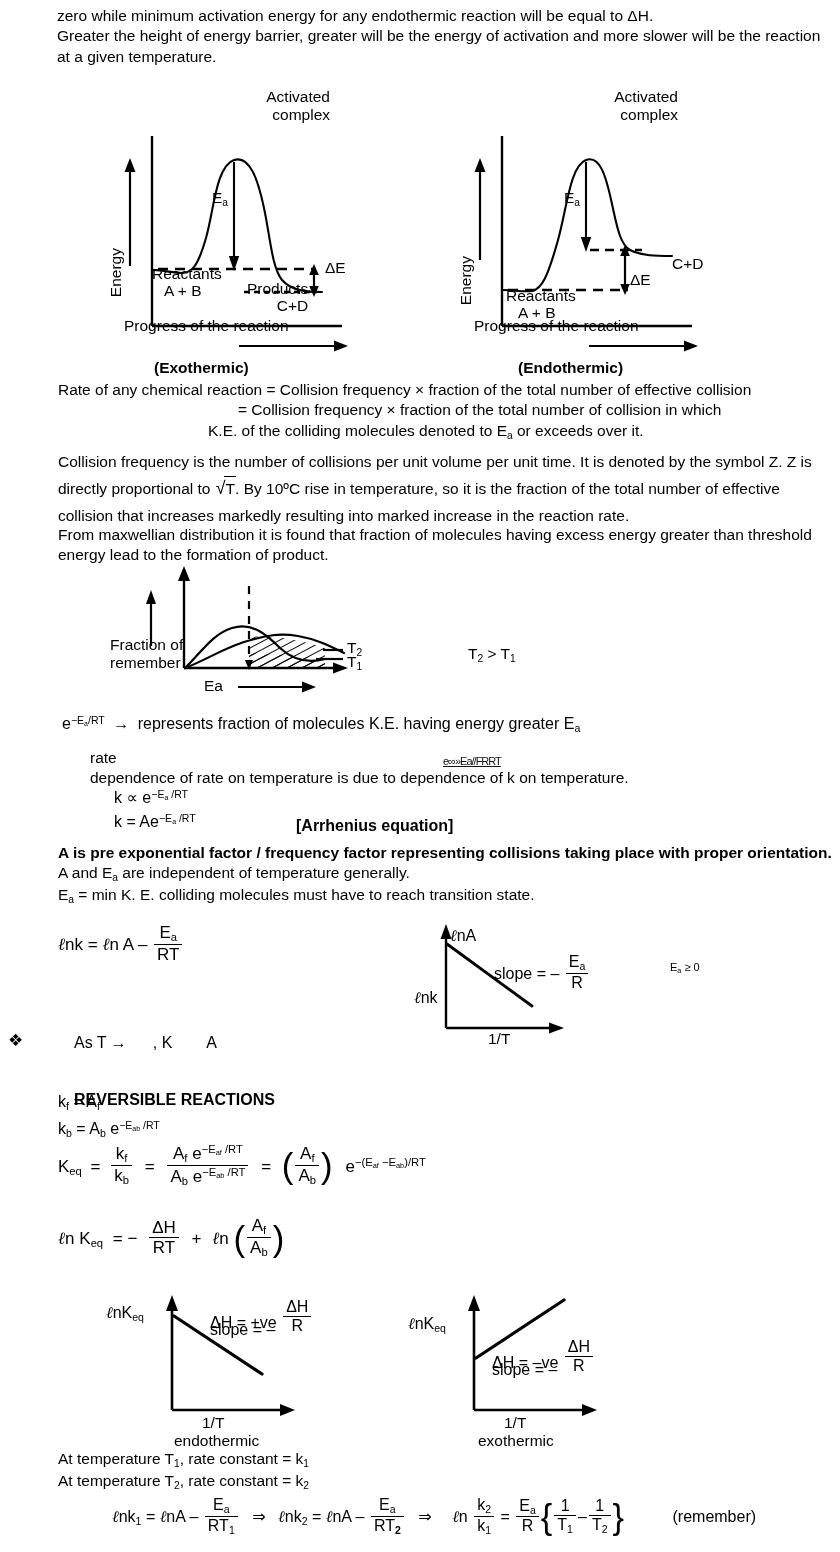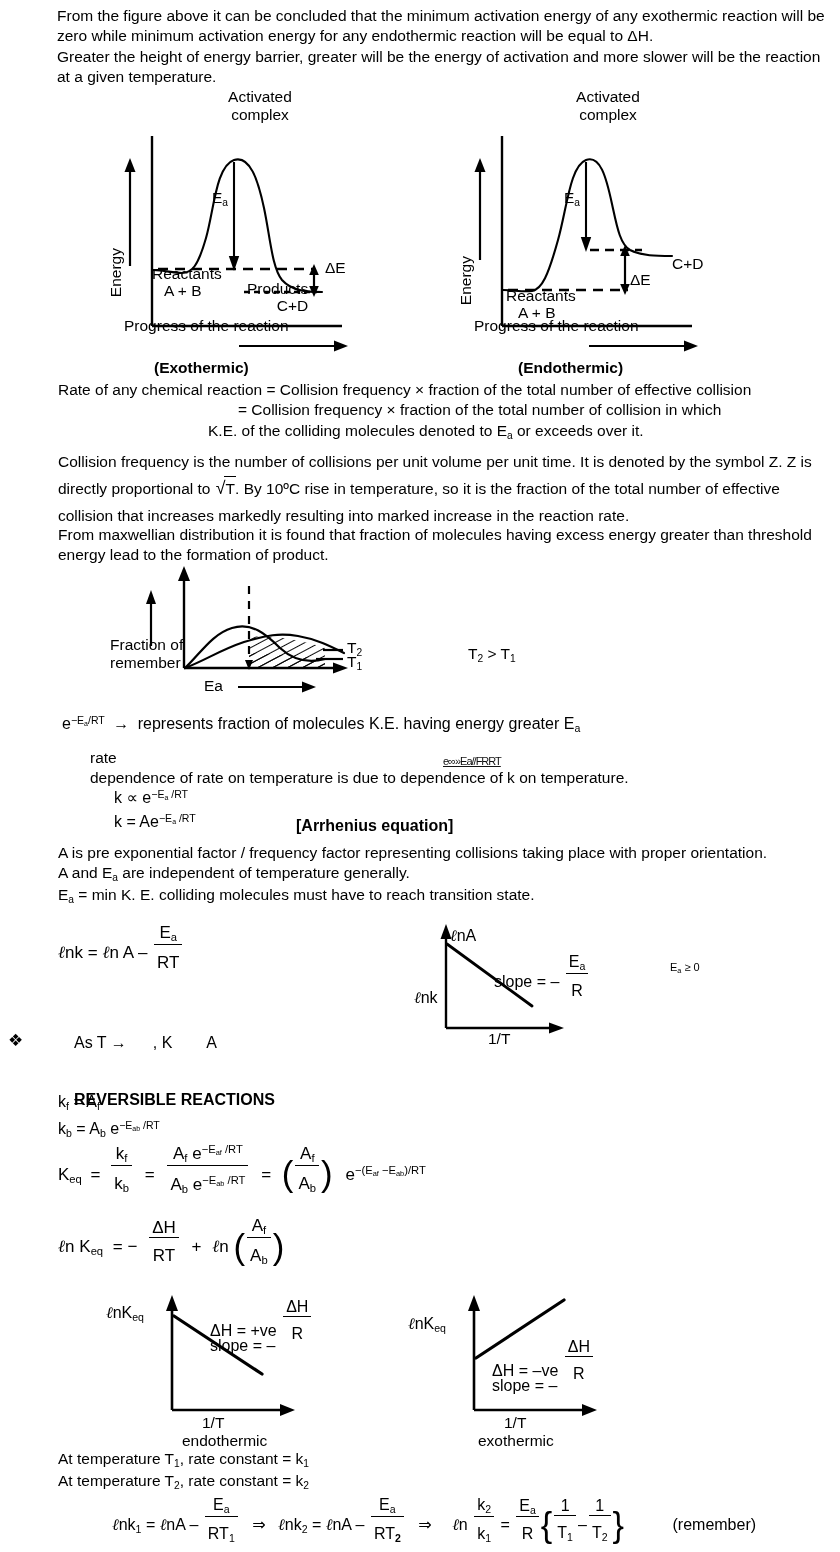--- a/index.html
+++ b/index.html
@@ -7,49 +7,48 @@
     width:840px;height:1552px;position:relative;
     font-family:"Liberation Sans","DejaVu Sans",sans-serif;
     color:#000;font-size:15.5px;line-height:1.30;
     overflow:hidden;
   }
   .abs{position:absolute;}
   .para{position:absolute;font-size:15.5px;line-height:1.32;}
   sub{font-size:0.66em;vertical-align:-0.28em;}
   sup{font-size:0.66em;vertical-align:0.50em;}
   .bold{font-weight:bold;}
-  .center{text-align:center;}
+  .center{text-align:right;}
   svg{display:block;overflow:visible;}
   .eq{position:absolute;font-size:16px;}
 
   
   .frac{display:inline-block;vertical-align:middle;text-align:center;
         margin:0 2px;position:relative;top:-0.1em;}
   .frac .num{display:block;padding:0 3px;line-height:1.12;}
-  .frac .den{display:block;border-top:1.5px solid #000;padding:8px 3px;line-height:1.18;}
+  .frac .den{display:block;border-top:1.5px solid #000;padding:0 3px;line-height:1.18;}
 
   .paren{display:inline-block;font-size:2.05em;vertical-align:middle;
          line-height:0.62;font-weight:300;position:relative;top:-0.03em;}
   .brace{display:inline-block;font-size:2.15em;vertical-align:middle;
          line-height:0.60;font-weight:300;position:relative;top:-0.02em;}
   .ell{font-family:"Liberation Serif","DejaVu Serif",serif;font-style:italic;}
   .sqrt{display:inline-block;position:relative;padding-left:1px;}
   .sqrt .rad{font-size:1.15em;}
   .sqrt .bar{position:absolute;left:9px;right:-1px;top:2px;border-top:1.3px solid #000;}
   .bullet{font-size:17px;line-height:1;}
   .artifact{position:absolute;font-size:11px;letter-spacing:-1px;
             color:#111;white-space:nowrap;}
   .fig-cap{position:absolute;font-size:15.5px;}
   .vert{writing-mode:vertical-rl;transform:rotate(180deg);}
 </style>
 </head>
 <body>
 
 <div class="para" style="left:57px;top:6px;width:780px;">
-  <div>From the figure above it can be concluded that the minimum activation energy of any exothermic reaction will be</div>
   <div><span>zero while minimum activation energy for any endothermic reaction will be equal to </span>Δ<span>H.</span></div>
   <div>Greater the height of energy barrier, greater will be the energy of activation and more slower will be the reaction</div>
   <div>at a given temperature.</div>
 </div>
 
 <div class="abs" style="left:110px;top:88px;width:260px;height:260px;">
   <div class="center" style="position:absolute;left:80px;top:0px;width:140px;font-size:15.5px;line-height:1.18;">
     <div>Activated</div>
     <div>complex</div>
   </div>
@@ -213,21 +212,21 @@
 
 <div class="eq" style="left:114px;top:788px;">
   <span>k </span><span>∝</span><span> e</span><sup><span>−E</span><sub>a</sub><span> /RT</span></sup>
 </div>
 <div class="eq" style="left:114px;top:812px;">
   <span>k = Ae</span><sup><span>−E</span><sub>a</sub><span> /RT</span></sup>
 </div>
 <div class="eq bold" style="left:296px;top:816px;">[Arrhenius equation]</div>
 
 <div class="para" style="left:58px;top:843px;width:782px;">
-  <div style="text-align:justify;">A is pre exponential factor / frequency factor representing collisions taking place with proper orientation.</div>
+  <div style="text-align:justify;font-weight:bold;">A is pre exponential factor / frequency factor representing collisions taking place with proper orientation.</div>
   <div><span>A and E</span><sub>a</sub><span> are independent of temperature generally.</span></div>
   <div><span>E</span><sub>a</sub><span> = min K. E. colliding molecules must have to reach transition state.</span></div>
 </div>
 
 <div class="eq" style="left:58px;top:925px;font-size:17px;">
   <span class="ell">ℓ</span><span>nk = </span><span class="ell">ℓ</span><span>n A – </span><span class="frac"><span class="num"><span>E</span><sub>a</sub></span><span class="den">RT</span></span>
 </div>
 
 <div class="abs" style="left:430px;top:920px;width:180px;height:120px;">
   <svg width="180" height="120">
@@ -292,21 +291,21 @@
 <div class="abs" style="left:150px;top:1292px;width:210px;height:150px;">
   <svg width="210" height="130">
     <line x1="22" y1="118" x2="22" y2="14" stroke="#000" stroke-width="2.6"></line>
     <polygon points="22,3 16,19 28,19" fill="#000"></polygon>
     <line x1="22" y1="118" x2="132" y2="118" stroke="#000" stroke-width="2.6"></line>
     <polygon points="145,118 130,112 130,124" fill="#000"></polygon>
     <line x1="24" y1="24" x2="112" y2="82" stroke="#000" stroke-width="3.2" stroke-linecap="round"></line>
   </svg>
   <div style="position:absolute;left:-44px;top:11px;font-size:16px;"><span class="ell">ℓ</span><span>nK</span><sub>eq</sub></div>
   <div style="position:absolute;left:52px;top:121px;font-size:15.5px;">1/T</div>
-  <div style="position:absolute;left:24px;top:139px;font-size:15.5px;margin-left:8px;">endothermic</div>
+  <div style="position:absolute;left:24px;top:139px;font-size:15.5px;">endothermic</div>
 </div>
 <div class="eq" style="left:210px;top:1300px;font-size:16px;white-space:nowrap;">
   <div>Δ<span>H = +ve</span>
     <span class="frac" style="vertical-align:-0.3em;"><span class="num">ΔH</span><span class="den">R</span></span>
   </div>
   <div style="margin-top:-18px;"><span>slope = – </span></div>
 </div>
 
 <div class="abs" style="left:452px;top:1292px;width:210px;height:150px;">
   <svg width="210" height="130">

